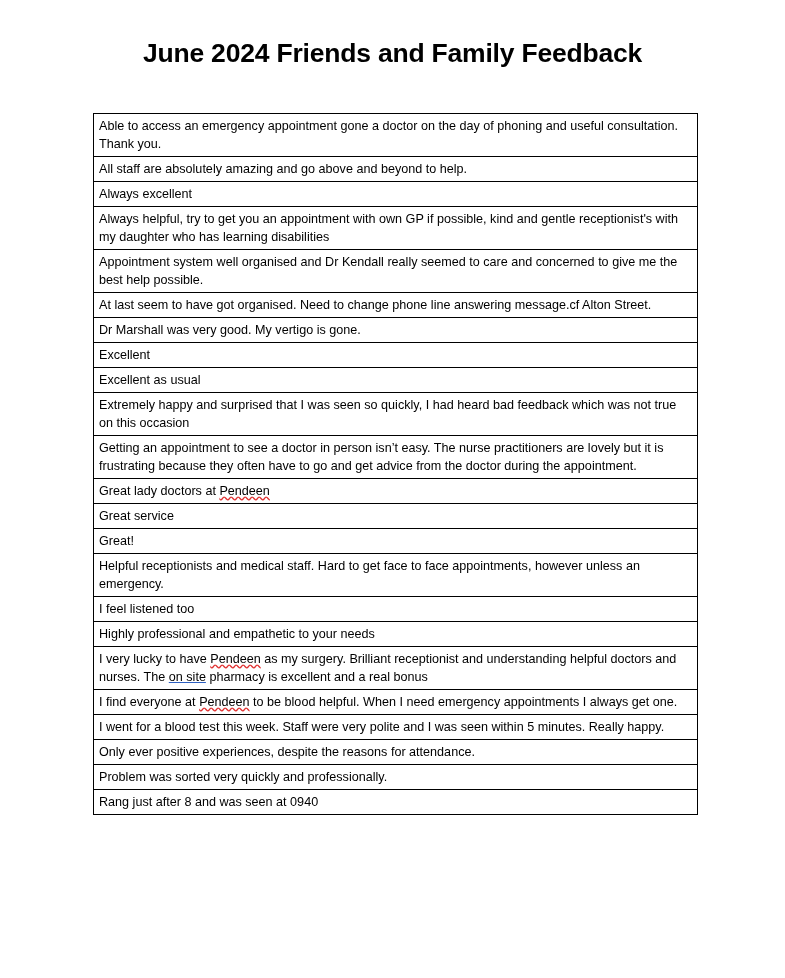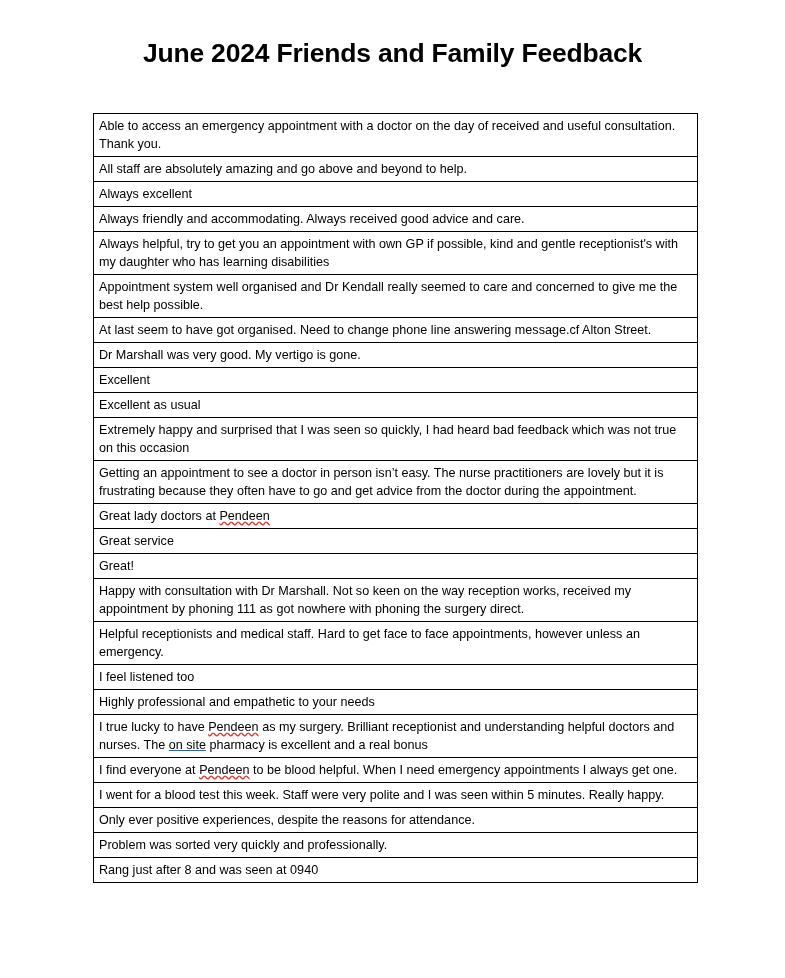--- a/index.html
+++ b/index.html
@@ -67,30 +67,27 @@
 </head>
 <body>
 
 <div class="page">
 
   <div class="doc-title">June 2024 Friends and Family Feedback</div>
 
   <table class="feedback-table">
     <tbody>
         <tr>
-          <td>Able to access an emergency appointment with a doctor on the day of received and useful consultation. Thank you.</td>
+          <td>Able to access an emergency appointment gone a doctor on the day of phoning and useful consultation. Thank you.</td>
         </tr>
         <tr>
           <td>All staff are absolutely amazing and go above and beyond to help.</td>
         </tr>
         <tr>
           <td>Always excellent</td>
-        </tr>
-        <tr>
-          <td>Always friendly and accommodating. Always received good advice and care.</td>
         </tr>
         <tr>
           <td>Always helpful, try to get you an appointment with own GP if possible,  kind and gentle receptionist's with my daughter who has learning disabilities</td>
         </tr>
         <tr>
           <td>Appointment system well organised and Dr Kendall really seemed to care and concerned to give me the best help possible.</td>
         </tr>
         <tr>
           <td>At last seem to have got organised. Need to change phone line answering message.cf Alton Street.</td>
         </tr>
@@ -112,33 +109,30 @@
         <tr>
           <td><span>Great lady doctors at </span><span class="spell">Pendeen</span></td>
         </tr>
         <tr>
           <td>Great service</td>
         </tr>
         <tr>
           <td>Great!</td>
         </tr>
         <tr>
-          <td>Happy with consultation with Dr Marshall. Not so keen on the way reception works, received my appointment by phoning 111 as got nowhere with phoning the surgery direct.</td>
-        </tr>
-        <tr>
           <td>Helpful receptionists and medical staff. Hard to get face to face appointments, however unless an emergency.</td>
         </tr>
         <tr>
           <td>I feel listened too</td>
         </tr>
         <tr>
           <td>Highly professional and empathetic to your needs</td>
         </tr>
         <tr>
-          <td><span>I true lucky to have </span><span class="spell">Pendeen</span><span> as my surgery. Brilliant receptionist and understanding helpful doctors and nurses. The </span><span class="grammar">on site</span><span> pharmacy is excellent and a real bonus</span></td>
+          <td><span>I very lucky to have </span><span class="spell">Pendeen</span><span> as my surgery. Brilliant receptionist and understanding helpful doctors and nurses. The </span><span class="grammar">on site</span><span> pharmacy is excellent and a real bonus</span></td>
         </tr>
         <tr>
           <td><span>I find everyone at </span><span class="spell">Pendeen</span><span> to be blood helpful. When I need emergency appointments I always get one.</span></td>
         </tr>
         <tr>
           <td>I went for a blood test this week. Staff were very polite and I was seen within 5 minutes. Really happy.</td>
         </tr>
         <tr>
           <td>Only ever positive experiences, despite the reasons for attendance.</td>
         </tr>

